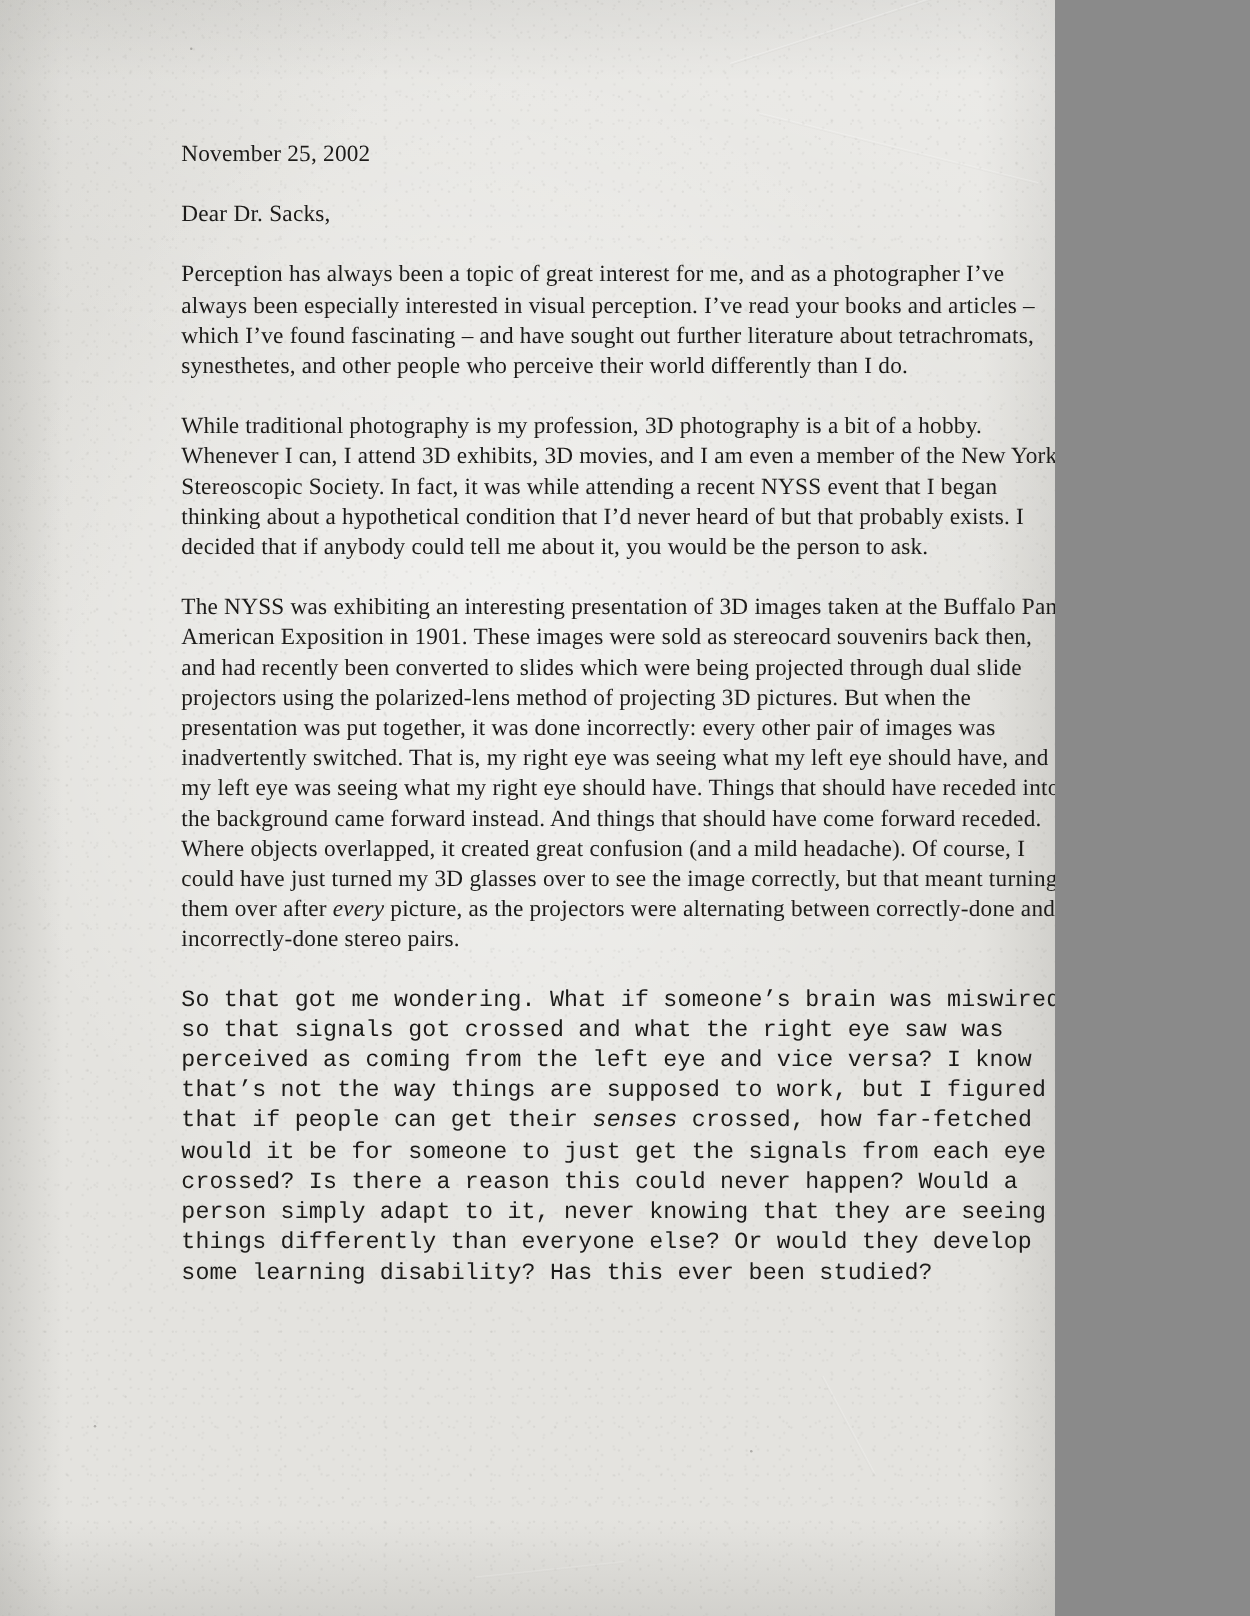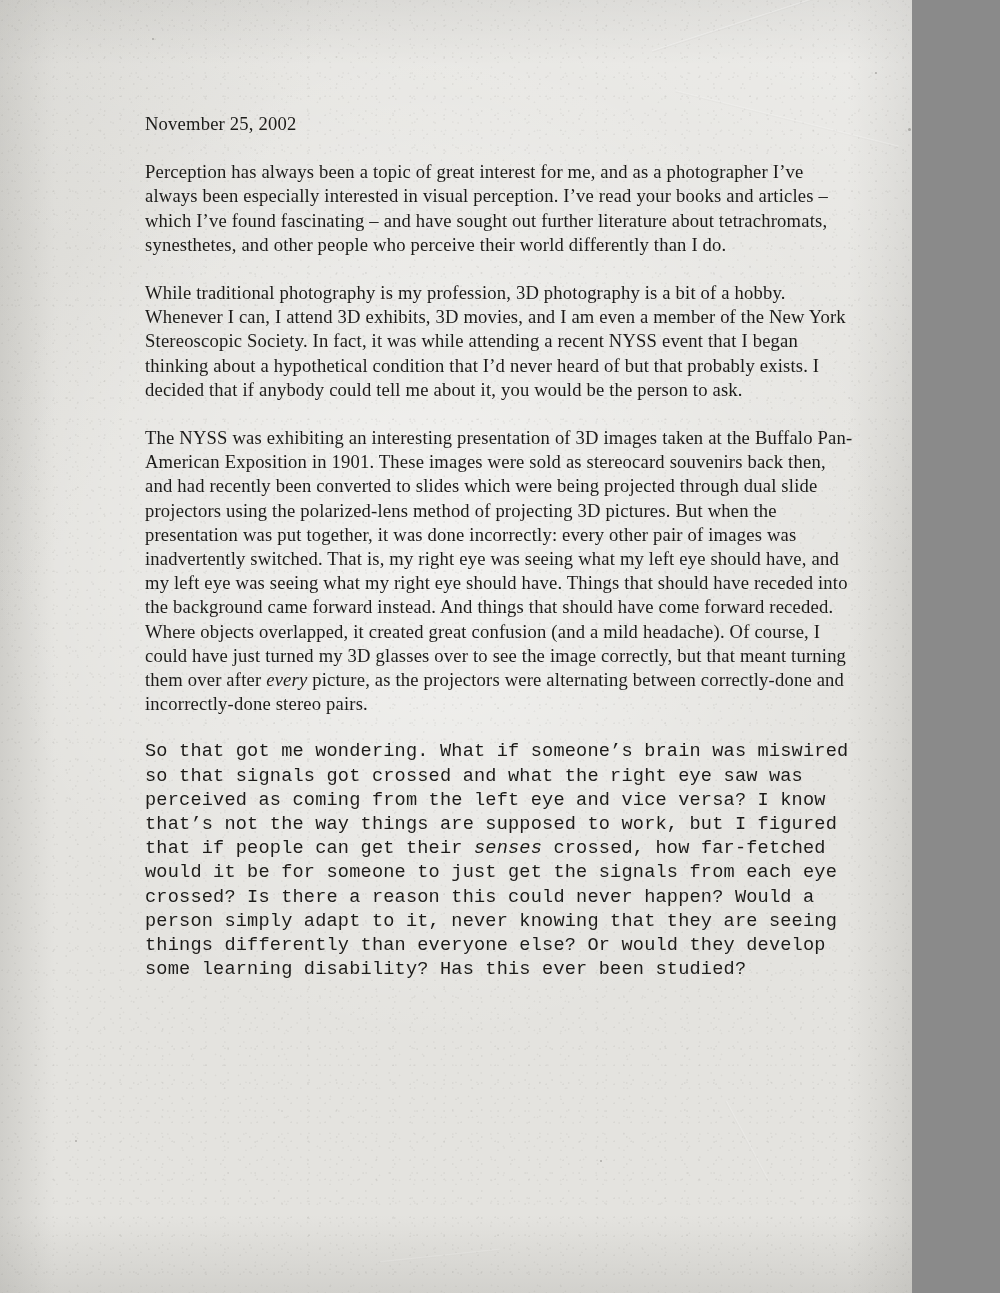--- a/index.html
+++ b/index.html
@@ -7,21 +7,21 @@
     margin: 0;
     padding: 0;
     background: #8a8a8a;
   }
   body {
     font-family: "Liberation Serif", "DejaVu Serif", serif;
   }
 
   .page {
     position: relative;
-    width: 912px;
+    width: 844px;
     height: 1293px;
     overflow: hidden;
     background-color: #e4e3df;
     background-image:
       radial-gradient(ellipse 70% 55% at 48% 42%, rgba(255,255,255,0.55) 0%, rgba(255,255,255,0) 70%),
       linear-gradient(118deg, rgba(196,195,190,0.35) 0%, rgba(255,255,255,0) 22%),
       linear-gradient(200deg, rgba(255,255,255,0.30) 0%, rgba(255,255,255,0) 35%),
       linear-gradient(to right, rgba(176,175,170,0.40) 0%, rgba(255,255,255,0) 6%, rgba(255,255,255,0) 93%, rgba(181,180,175,0.40) 100%),
       linear-gradient(to bottom, rgba(176,175,170,0.35) 0%, rgba(255,255,255,0) 5%, rgba(255,255,255,0) 94%, rgba(181,180,175,0.38) 100%);
   }
@@ -99,20 +99,21 @@
   <div class="spot" style="left:152px; top:38px; width:2px; height:2px;"></div>
   <div class="spot" style="left:600px; top:1160px; width:2px; height:2px;"></div>
   <div class="spot" style="left:75px; top:1140px; width:2px; height:2px;"></div>
   <div class="spot" style="left:300px; top:610px; width:2px; height:2px;"></div>
 
   <div class="letter">
 
     <p>November 25, 2002</p>
 
 
+    <p>Dear Dr. Sacks,</p>
 
     <p>Perception has always been a topic of great interest for me, and as a photographer I’ve always been especially interested in visual perception.  I’ve read your books and articles – which I’ve found fascinating – and have sought out further literature about tetrachromats, synesthetes, and other people who perceive their world differently than I do.</p>
     <p>While traditional photography is my profession, 3D photography is a bit of a hobby.  Whenever I can, I attend 3D exhibits, 3D movies, and I am even a member of the New York Stereoscopic Society.  In fact, it was while attending a recent NYSS event that I began thinking about a hypothetical condition that I’d never heard of but that probably exists.  I decided that if anybody could tell me about it, you would be the person to ask.</p>
     <p>The NYSS was exhibiting an interesting presentation of 3D images taken at the Buffalo Pan-American Exposition in 1901.  These images were sold as stereocard souvenirs back then, and had recently been converted to slides which were being projected through dual slide projectors using the polarized-lens method of projecting 3D pictures.  But when the presentation was put together, it was done incorrectly: every other pair of images was inadvertently switched.  That is, my right eye was seeing what my left eye should have, and my left eye was seeing what my right eye should have.  Things that should have receded into the background came forward instead.  And things that should have come forward receded.  Where objects overlapped, it created great confusion (and a mild headache).  Of course, I could have just turned my 3D glasses over to see the image correctly, but that meant turning them over after <em>every</em> picture, as the projectors were alternating between correctly-done and incorrectly-done stereo pairs.</p>
     <p>So that got me wondering.  What if someone’s brain was miswired so that signals got crossed and what the right eye saw was perceived as coming from the left eye and vice versa?  I know that’s not the way things are supposed to work, but I figured that if people can get their <em>senses</em> crossed, how far-fetched would it be for someone to just get the signals from each eye crossed?  Is there a reason this could never happen?  Would a person simply adapt to it, never knowing that they are seeing things differently than everyone else?  Or would they develop some learning disability?  Has this ever been studied?</p>
 
   </div>
 </div>
 
 </body></html>

